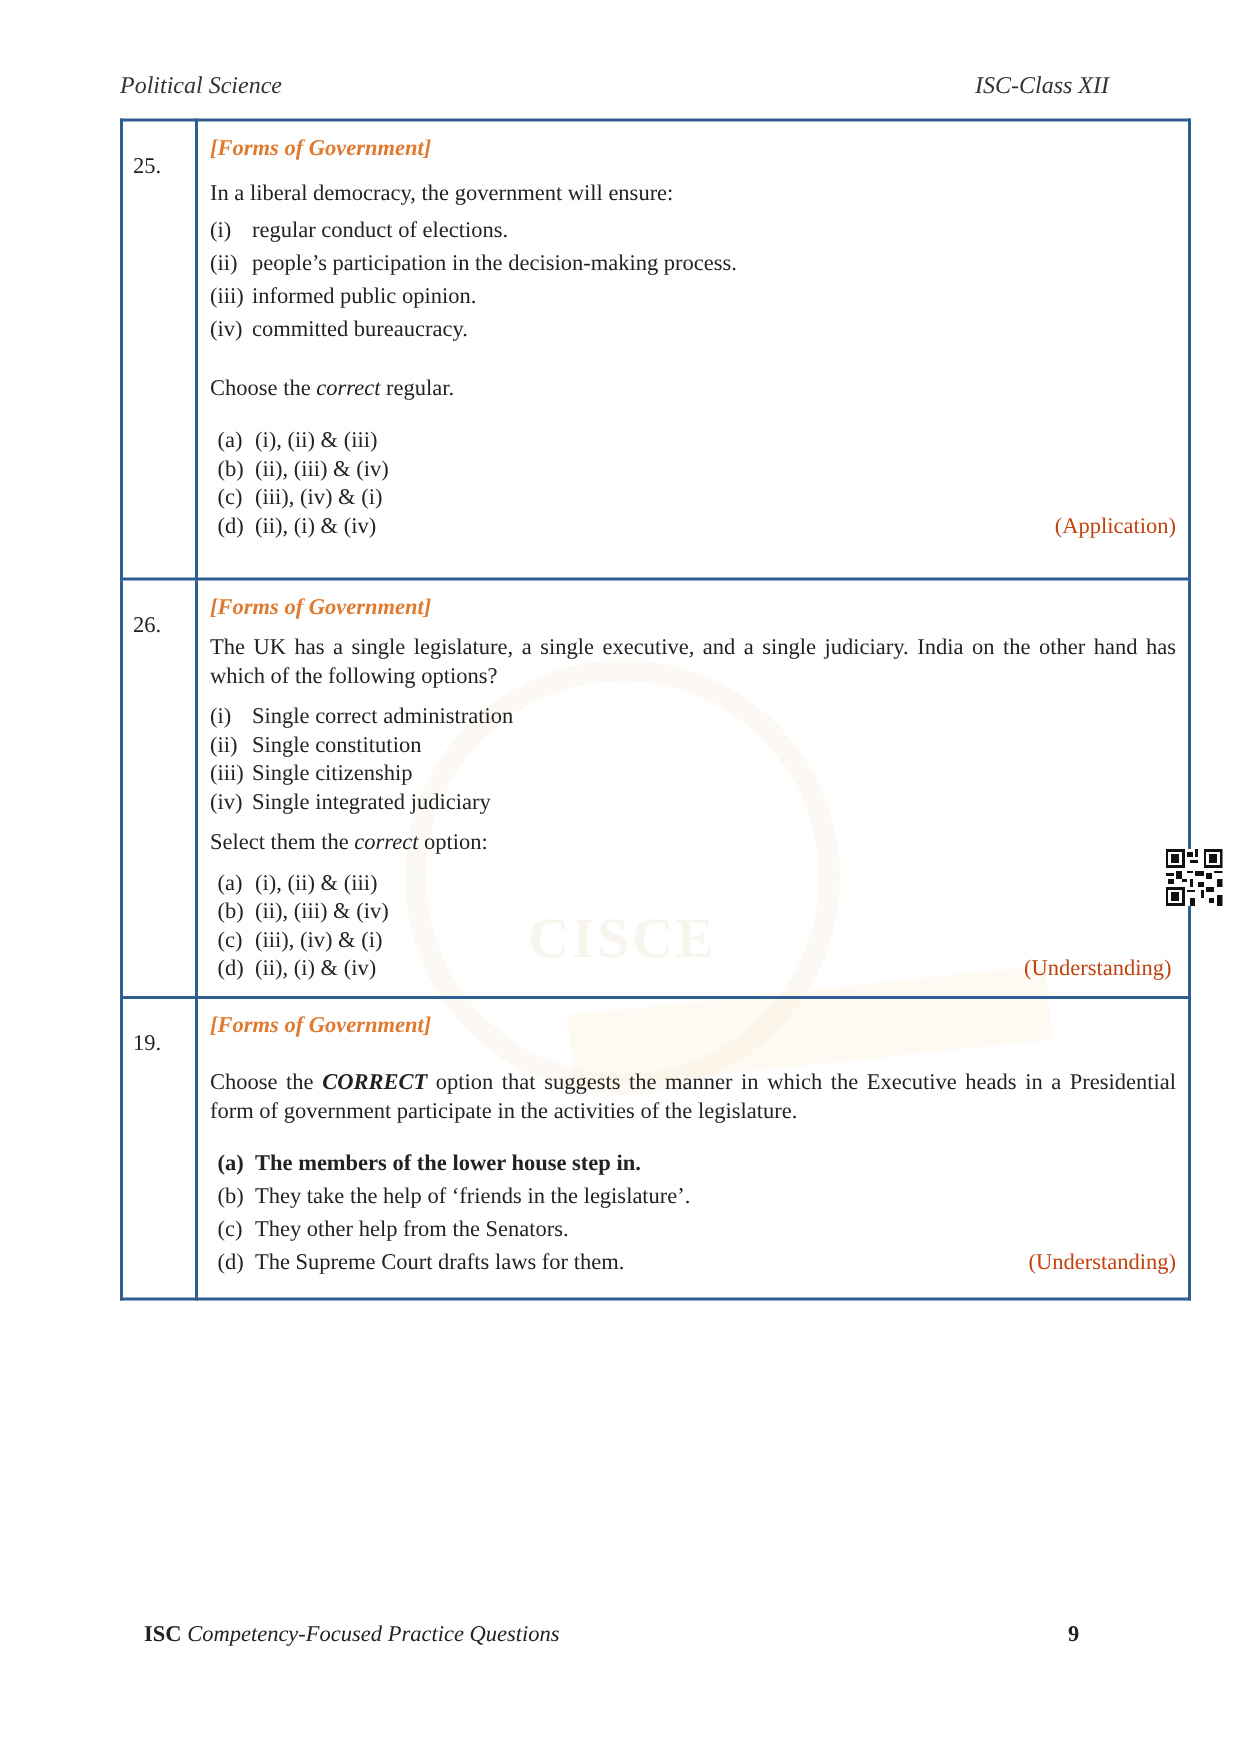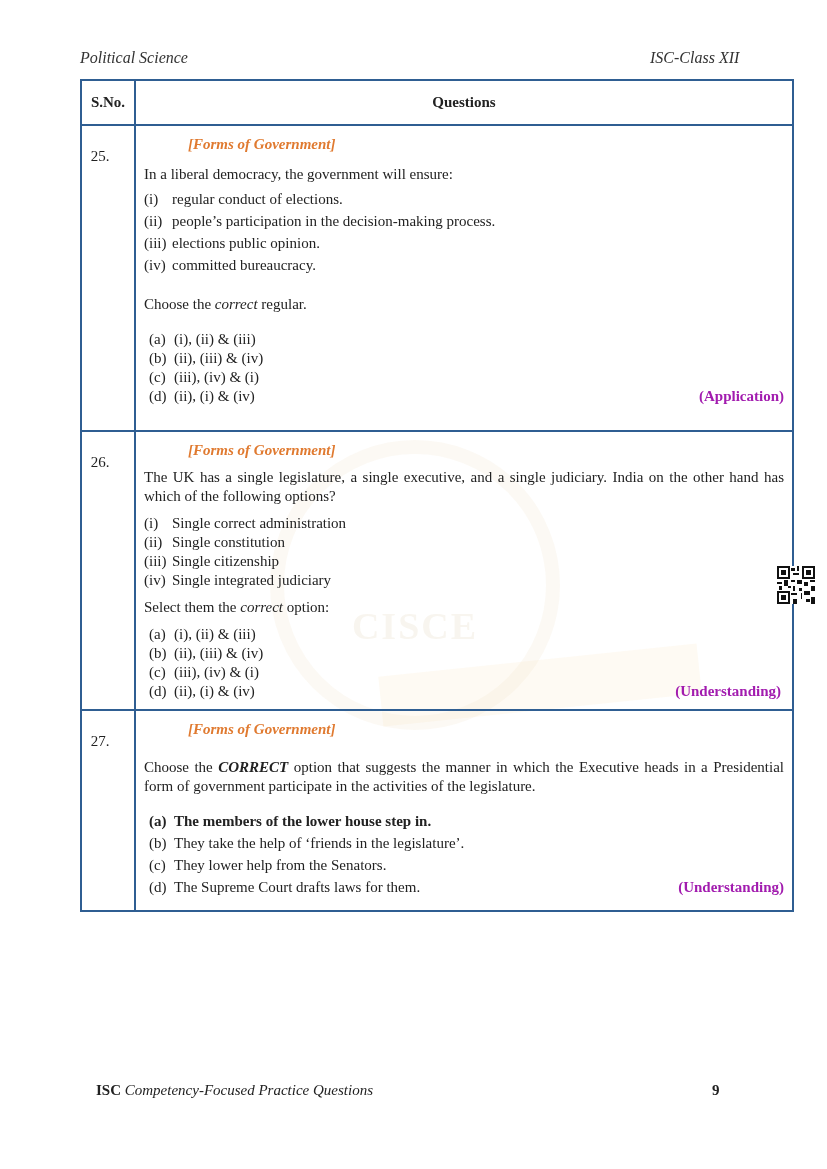--- a/index.html
+++ b/index.html
@@ -17,27 +17,27 @@
   .wm-band { position:absolute; left:380px; top:660px; width:320px; height:50px;
              background:rgba(250,230,190,0.18); transform:rotate(-6deg); pointer-events:none; }
 
   table.qt { position:absolute; left:80px; top:79px; width:714px; border-collapse:collapse; }
   table.qt td, table.qt th { border:2px solid #2f5e92; vertical-align:top; }
   table.qt th { height:41px; font-size:15px; font-weight:bold; vertical-align:middle; }
   th.sno { width:50px; }
   td.num { width:50px; text-align:center; padding:22px 16px 0 0; box-sizing:border-box; font-size:15px; }
   td.q { padding:8px 8px 8px 8px; font-size:15px; line-height:19px; }
 
-  .topic { color:#e07a30; font-style:italic; font-weight:bold; margin-top:1px;margin-left:44px; }
+  .topic { color:#e07a30; font-style:italic; font-weight:bold; margin-top:1px; }
   .p { margin:0; }
   .opt { margin:0; }
   .romans .r { display:inline-block; width:28px; }
   .choices { padding-left:5px; }
   .choices .l { display:inline-block; width:25px; }
-  .tag { color:#a21caf; font-weight:bold; float:right; }
+  .tag { color:#c2410c; font-weight:normal; float:right; }
   em { font-style:italic; }
   b.bi { font-weight:bold; font-style:italic; }
 
   .qr { position:absolute; left:777px; top:566px; width:38px; height:38px; }
 
   .footer { position:absolute; top:1082px; left:96px; font-size:15px; }
   .footer .isc { font-weight:bold; }
   .footer .sub { font-style:italic; }
   .pageno { position:absolute; top:1082px; left:712px; font-size:15px; font-weight:bold; }
 </style>
@@ -47,34 +47,30 @@
 <div class="hdr left">Political Science</div>
 <div class="hdr right">ISC-Class XII</div>
 
 <div class="watermark">
   <div class="wm-text">CISCE</div>
 </div>
 <div class="wm-band"></div>
 
 <table class="qt">
   <tbody>
-      <tr>
-    <th class="sno">S.No.</th>
-    <th>Questions</th>
-  </tr>
 
   <tr style="height:306px;">
     <td class="num">25.</td>
     <td class="q">
       <div class="topic">[Forms of Government]</div>
       <p class="p" style="margin-top:11px;">In a liberal democracy, the government will ensure:</p>
       <div class="romans" style="margin-top:6px;">
         <div class="opt" style="margin-bottom:3px;"><span class="r">(i)</span><span>regular conduct of elections.</span></div>
         <div class="opt" style="margin-bottom:3px;"><span class="r">(ii)</span><span>people’s participation in the decision-making process.</span></div>
-        <div class="opt" style="margin-bottom:3px;"><span class="r">(iii)</span><span>elections public opinion.</span></div>
+        <div class="opt" style="margin-bottom:3px;"><span class="r">(iii)</span><span>informed public opinion.</span></div>
         <div class="opt"><span class="r">(iv)</span><span>committed bureaucracy.</span></div>
       </div>
       <p class="p" style="margin-top:20px;"><span>Choose the </span><em>correct</em><span> regular.</span></p>
       <div class="choices" style="margin-top:16px;">
         <div class="opt"><span class="l">(a)</span><span>(i), (ii) &amp; (iii)</span></div>
         <div class="opt"><span class="l">(b)</span><span>(ii), (iii) &amp; (iv)</span></div>
         <div class="opt"><span class="l">(c)</span><span>(iii), (iv) &amp; (i)</span></div>
         <div class="opt"><span class="l">(d)</span><span>(ii), (i) &amp; (iv)</span><span class="tag">(Application)</span></div>
       </div>
     </td>
@@ -95,28 +91,28 @@
       <div class="choices" style="margin-top:8px;">
         <div class="opt"><span class="l">(a)</span><span>(i), (ii) &amp; (iii)</span></div>
         <div class="opt"><span class="l">(b)</span><span>(ii), (iii) &amp; (iv)</span></div>
         <div class="opt"><span class="l">(c)</span><span>(iii), (iv) &amp; (i)</span></div>
         <div class="opt"><span class="l">(d)</span><span>(ii), (i) &amp; (iv)</span><span class="tag" style="margin-right:3px;">(Understanding)</span></div>
       </div>
     </td>
   </tr>
 
   <tr style="height:201px;">
-    <td class="num">27.</td>
+    <td class="num">19.</td>
     <td class="q">
       <div class="topic">[Forms of Government]</div>
       <p class="p" style="margin-top:19px;text-align:justify;"><span>Choose the </span><b class="bi">CORRECT</b><span> option that suggests the manner in which the Executive heads in a Presidential form of government participate in the activities of the legislature.</span></p>
       <div class="choices" style="margin-top:16px;">
         <div class="opt" style="margin-bottom:3px;font-weight:bold;"><span class="l">(a)</span><span>The members of the lower house step in.</span></div>
         <div class="opt" style="margin-bottom:3px;"><span class="l">(b)</span><span>They take the help of ‘friends in the legislature’.</span></div>
-        <div class="opt" style="margin-bottom:3px;"><span class="l">(c)</span><span>They lower help from the Senators.</span></div>
+        <div class="opt" style="margin-bottom:3px;"><span class="l">(c)</span><span>They other help from the Senators.</span></div>
         <div class="opt"><span class="l">(d)</span><span>The Supreme Court drafts laws for them.</span><span class="tag">(Understanding)</span></div>
       </div>
     </td>
   </tr>
 </tbody>
   </table>
 
 <svg class="qr" viewBox="0 0 21 21" shape-rendering="crispEdges">
   <rect x="0" y="0" width="21" height="21" fill="#fff"></rect>
   <g fill="#111">

